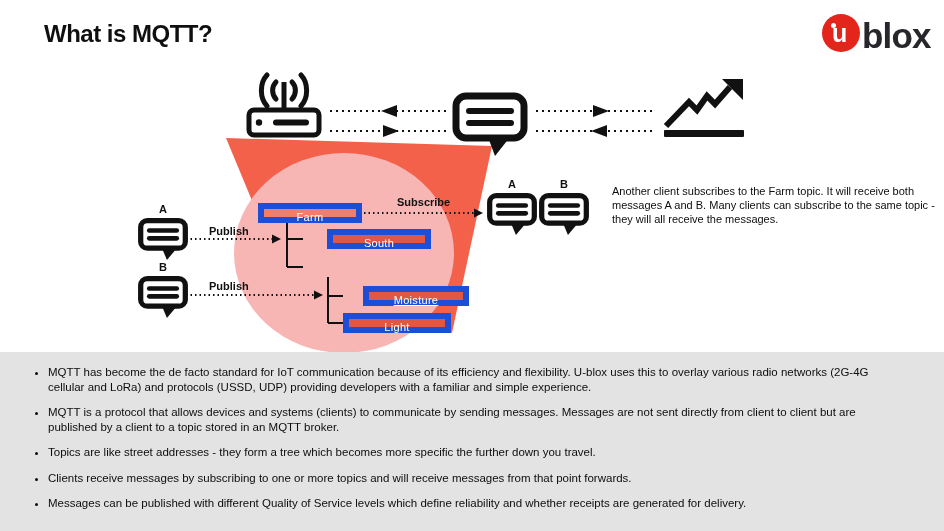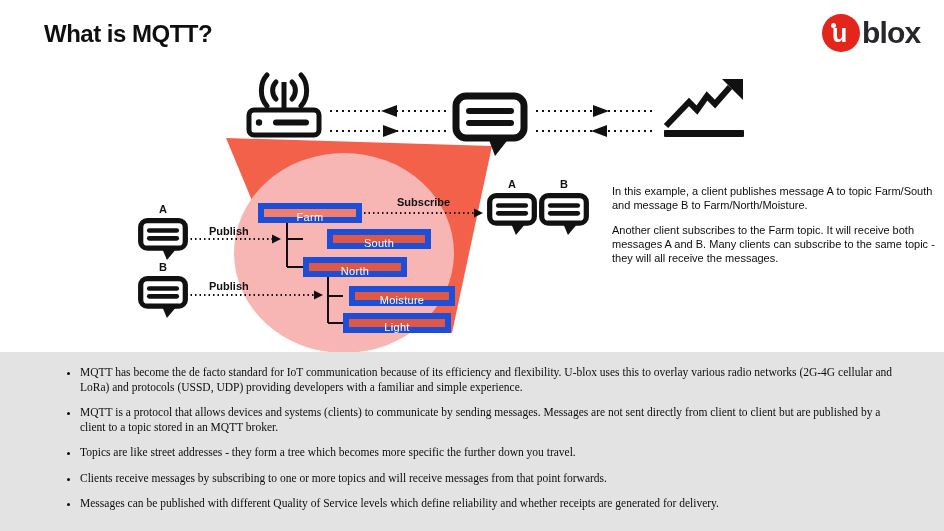--- a/index.html
+++ b/index.html
@@ -7,40 +7,40 @@
     position:relative;width:944px;height:531px;overflow:hidden;background:#ffffff;
     font-family:"Liberation Sans",sans-serif;color:#111;
   }
   .abs{position:absolute;}
   
   #title{left:44px;top:20px;font-size:24px;font-weight:800;letter-spacing:-0.5px;color:#0f0f0f;text-align:center;}
   #logo{left:822px;top:13px;width:118px;height:40px;}
   #logo-circle{left:0;top:1px;width:38px;height:38px;border-radius:50%;background:#E4251C;}
   #logo-u{left:10px;top:5px;font-size:25px;font-weight:700;color:#fff;}
   #logo-dot{left:9px;top:9px;width:5px;height:5px;border-radius:50%;background:#fff;}
-  #logo-text{left:40px;top:3px;font-size:30px;font-weight:700;letter-spacing:-0.8px;color:#26262b;}
+  #logo-text{left:40px;top:3px;font-size:35px;font-weight:700;letter-spacing:-0.8px;color:#26262b;}
   
   #overlay{left:0;top:0;width:944px;height:531px;z-index:1;}
   .icon{z-index:2;}
   
   .topic-box{
     z-index:3;height:20px;box-sizing:border-box;border:6px solid #1d4ed8;
     color:#fff;font-size:11px;line-height:16px;text-align:center;letter-spacing:0.3px;
   }
   .topic-root{background:#EF7F6C;}
   .topic-node{background:#E05843;}
   
   .flow-label{z-index:3;font-size:11px;font-weight:700;color:#111;}
   .msg-label{z-index:3;font-size:11px;font-weight:700;color:#111;text-align:center;width:50px;}
   
   #example-text{left:612px;top:184px;width:327px;z-index:2;font-size:11px;line-height:14px;color:#0d0d0d;}
   #example-text p{margin:0 0 11px 0;}
   
   #panel{left:0;top:352px;width:944px;height:179px;background:#E3E3E3;z-index:2;}
-  #panel ul{margin:0;padding:13px 38px 0 80px;font-family:Liberation Serif, serif;}
+  #panel ul{margin:0;padding:13px 38px 0 48px;}
   #panel li{font-size:11.5px;line-height:14.5px;margin-bottom:11px;color:#0d0d0d;}
 </style>
 </head>
 <body>
 
 <div id="slide">
 
   <svg id="overlay" class="abs" viewBox="0 0 944 531">
 
     <polygon points="492,146 226,138 258,215 452,333" fill="#F3614B"></polygon>
@@ -130,26 +130,24 @@
   <div class="abs msg-label" style="left:539px;top:178px;">B</div>
   <svg class="abs icon" style="left:539px;top:193px;" width="50" height="42" viewBox="0 0 76 64">
     <rect x="4" y="4" width="68" height="42" rx="10" fill="#fff" stroke="#111" stroke-width="8"></rect>
     <line x1="17" y1="19" x2="59" y2="19" stroke="#111" stroke-width="7" stroke-linecap="round"></line>
     <line x1="17" y1="31" x2="59" y2="31" stroke="#111" stroke-width="7" stroke-linecap="round"></line>
     <path d="M36,45 L60,45 L44,64 Z" fill="#111"></path>
   </svg>
 
   <div class="abs topic-box topic-root" style="left:258px;top:203px;width:104px;">Farm</div>
   <div class="abs topic-box topic-node" style="left:303px;top:229px;width:104px;margin-left:24px;">South</div>
-  <div class="abs topic-box topic-node" style="left:303px;top:257px;width:104px;">North</div>
-  <div class="abs topic-box topic-node" style="left:349px;top:286px;width:106px;">Moisture</div>
+  <div class="abs topic-box topic-node" style="left:363px;top:286px;width:106px;text-decoration:underline;">Moisture</div>
   <div class="abs topic-box topic-node" style="left:343px;top:313px;width:108px;">Light</div>
 
   <div id="example-text" class="abs">
-    <p>In this example, a client publishes message A to topic Farm/South and message B to Farm/North/Moisture.</p>
     <p>Another client subscribes to the Farm topic. It will receive both messages A and B. Many clients can subscribe to the same topic - they will all receive the messages.</p>
   </div>
 
   <div id="panel" class="abs">
     <ul>
       <li>MQTT has become the de facto standard for IoT communication because of its efficiency and flexibility. U-blox uses this to overlay various radio networks (2G-4G cellular and LoRa) and protocols (USSD, UDP) providing developers with a familiar and simple experience.</li>
       <li>MQTT is a protocol that allows devices and systems (clients) to communicate by sending messages. Messages are not sent directly from client to client but are published by a client to a topic stored in an MQTT broker.</li>
       <li>Topics are like street addresses - they form a tree which becomes more specific the further down you travel.</li>
       <li>Clients receive messages by subscribing to one or more topics and will receive messages from that point forwards.</li>
       <li>Messages can be published with different Quality of Service levels which define reliability and whether receipts are generated for delivery.</li>

